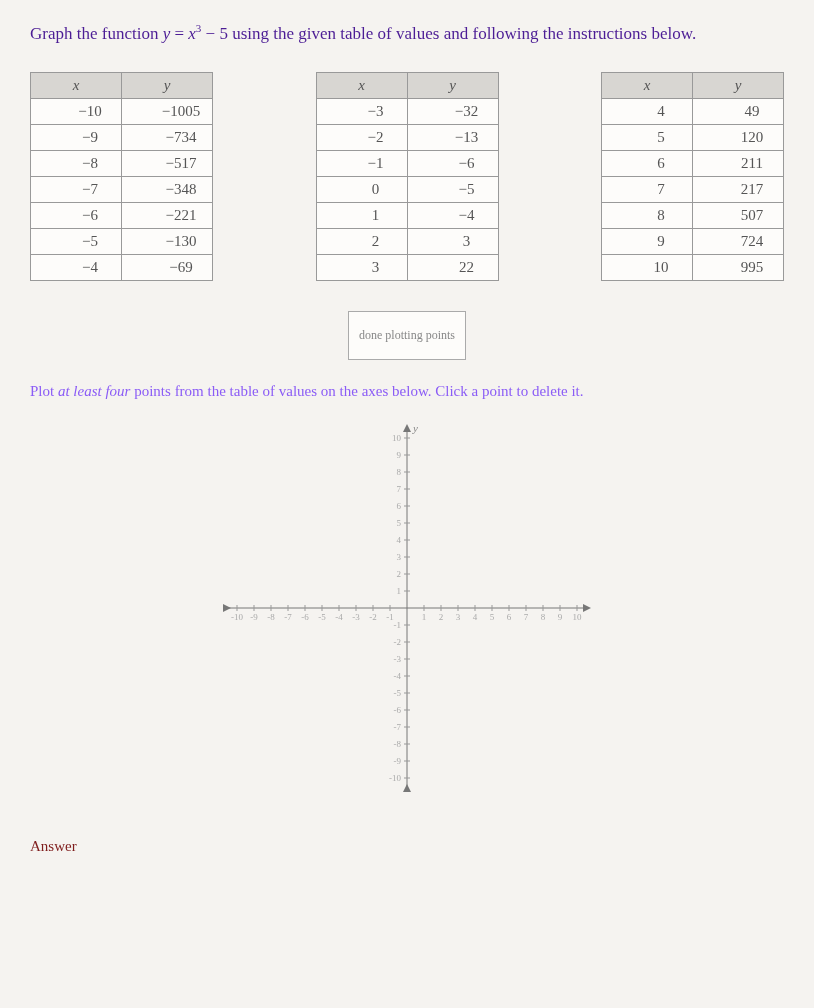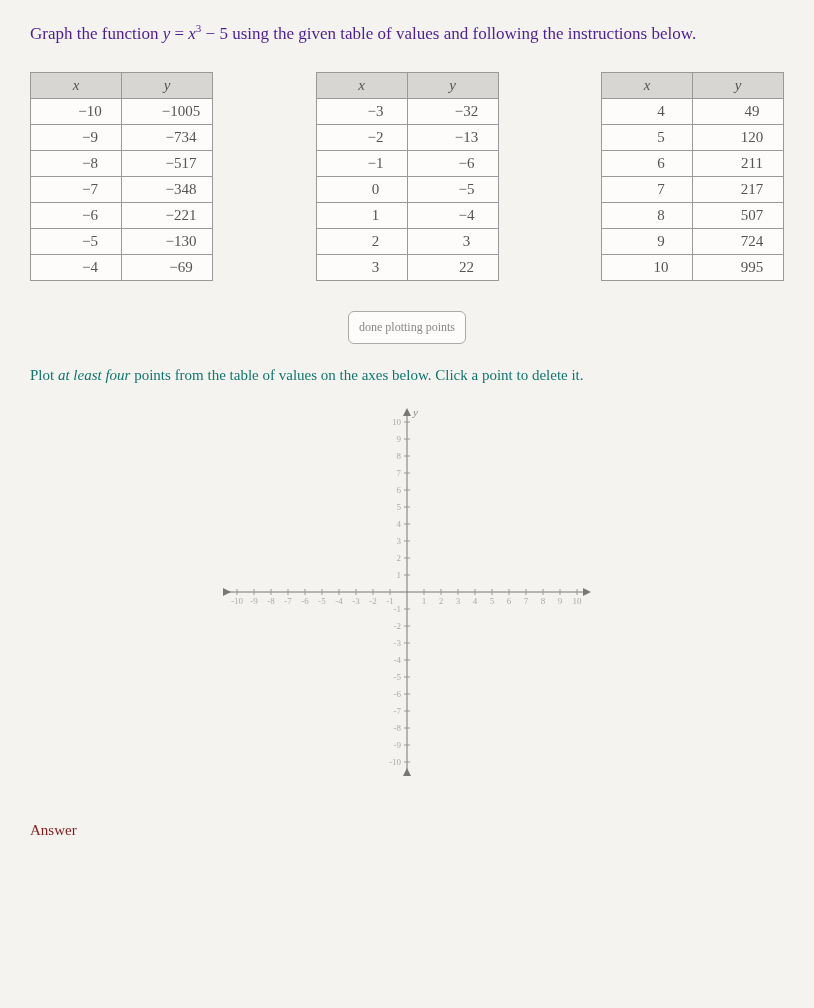--- a/index.html
+++ b/index.html
@@ -50,30 +50,30 @@
     background: #fdfcfa;
     padding-left: 28px;
   }
   .done-btn-wrap {
     text-align: center;
     margin: 10px 0 20px 0;
   }
   .done-btn {
     display: inline-block;
     border: 1px solid #aaa;
-    border-radius: 6px;
-    padding: 8px 10px;
+    border-radius: 0;
+    padding: 16px 10px;
     font-size: 12px;
     color: #888;
     background: #fdfcfa;
     cursor: pointer;
   }
   .plot-instruction {
     font-size: 15px;
-    color: #0f766e;
+    color: #8b5cf6;
     margin-bottom: 15px;
     line-height: 1.5;
   }
   .plot-instruction i { font-style: italic; }
   .graph-area {
     display: flex;
     justify-content: center;
     margin-bottom: 40px;
   }
   svg.axes {

